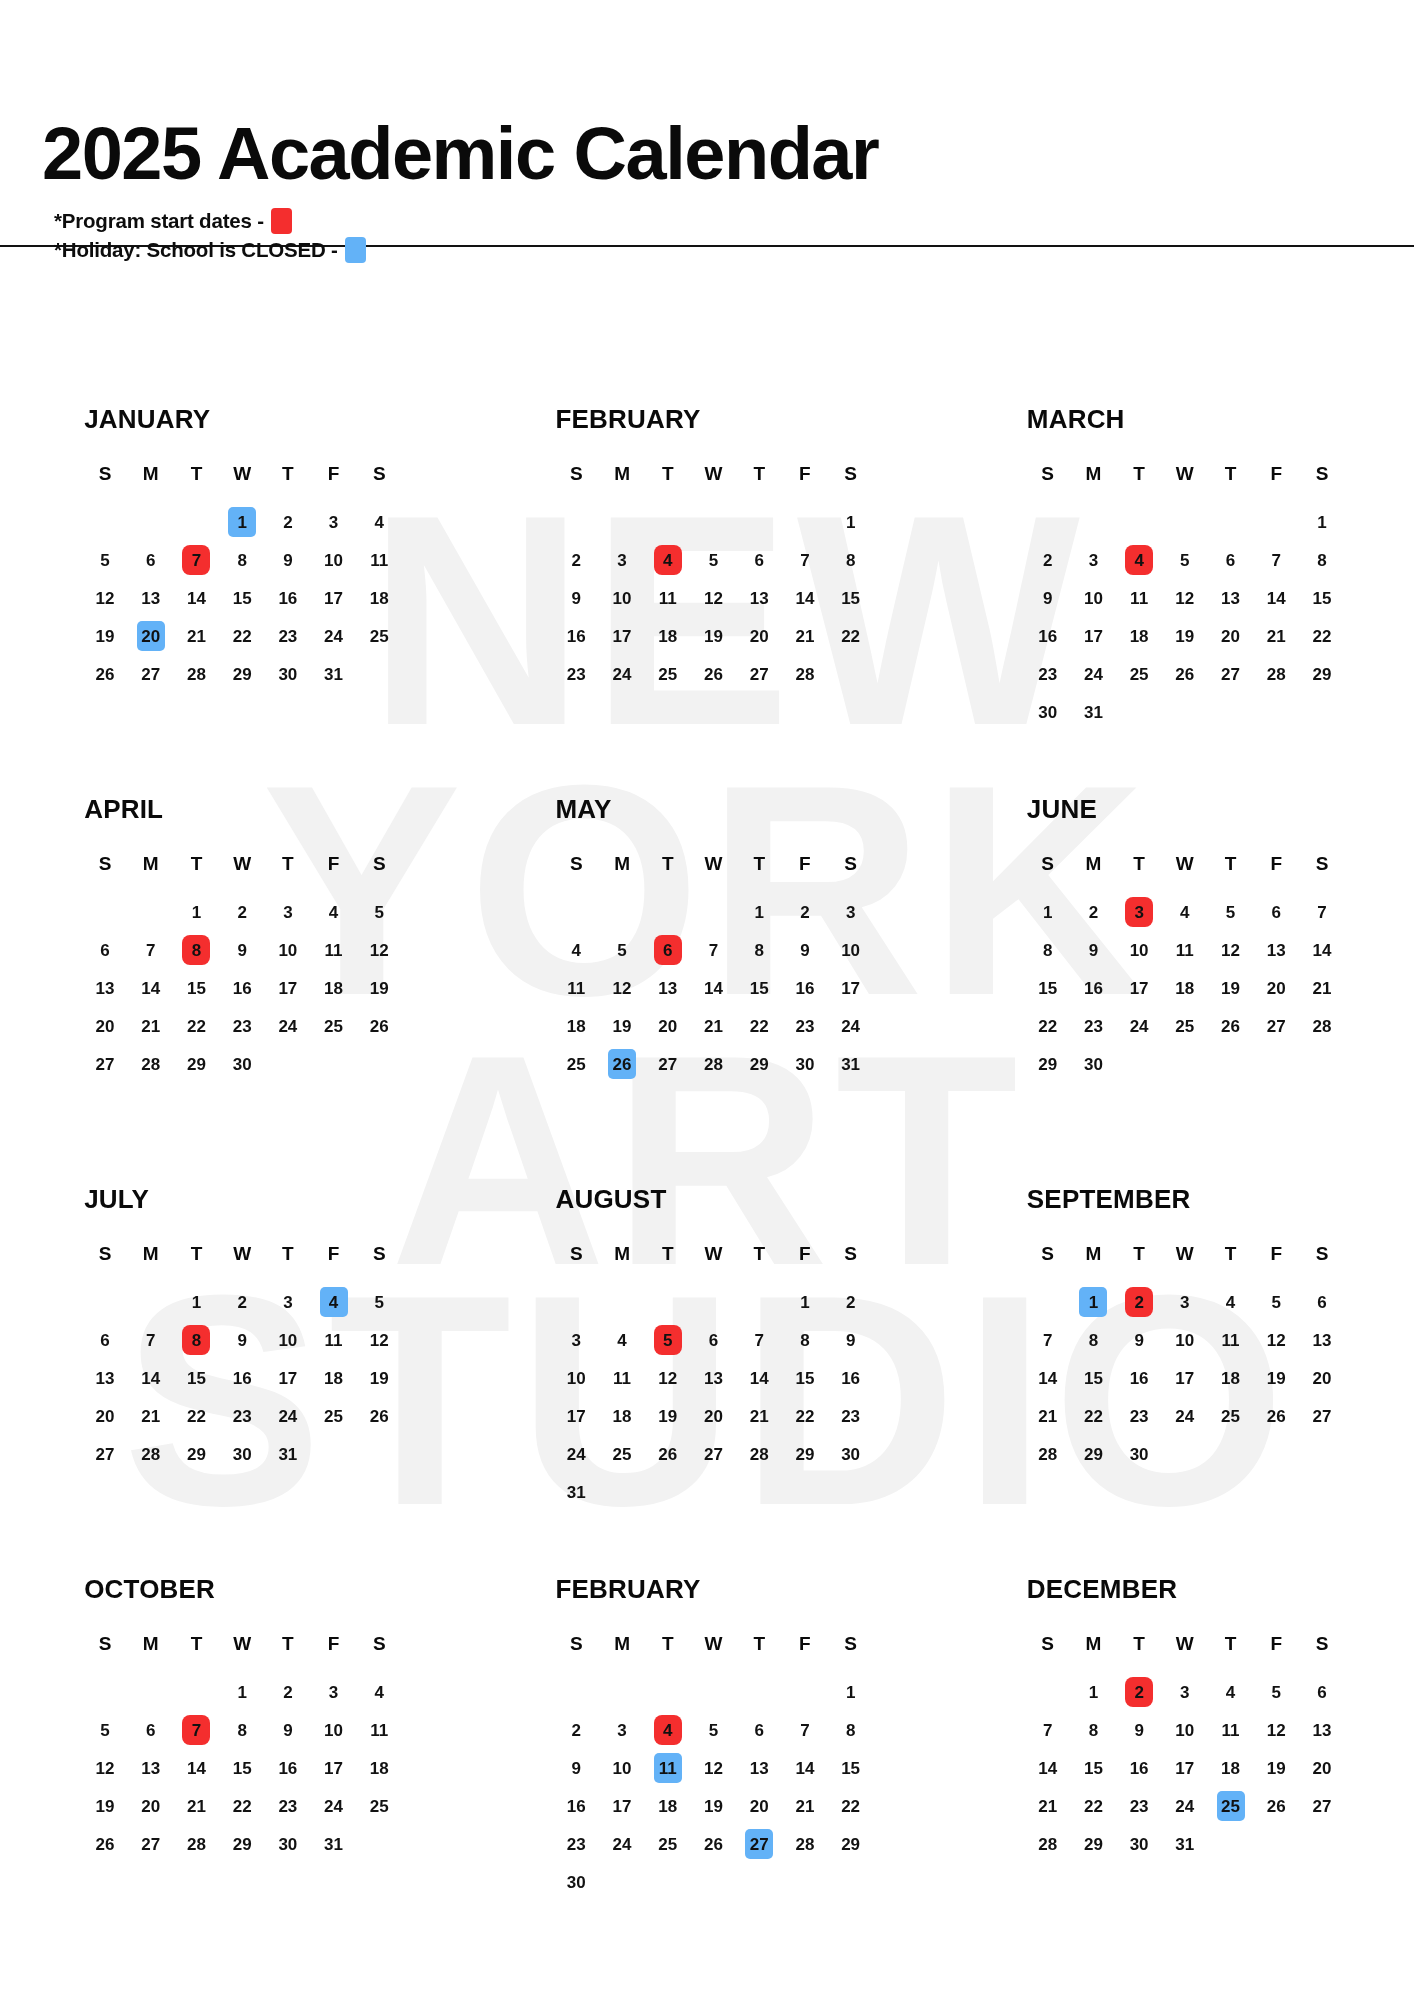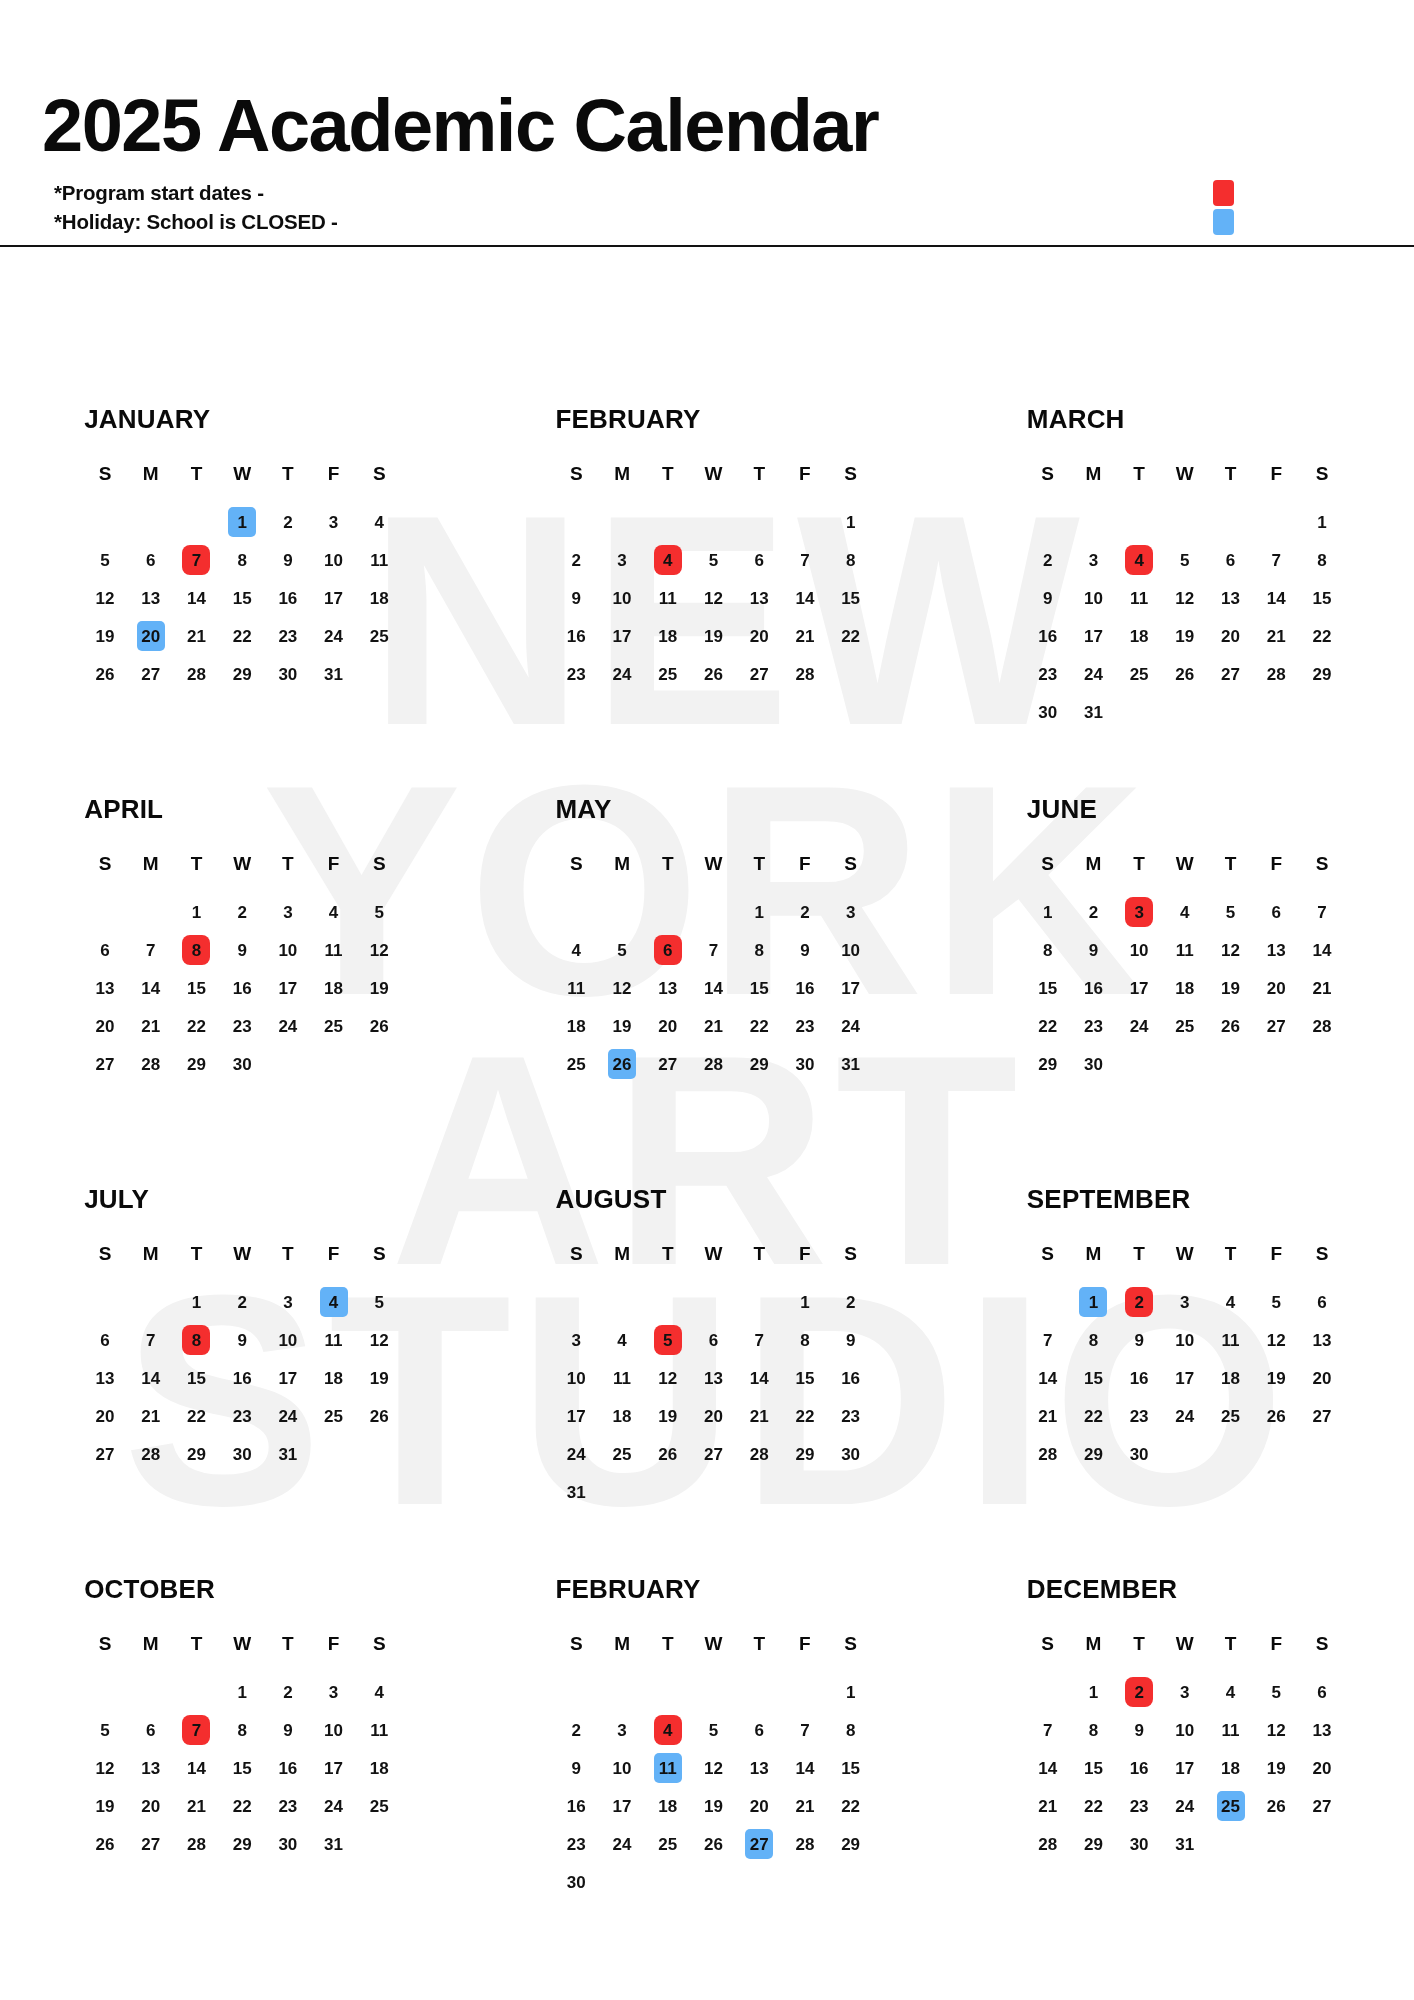--- a/index.html
+++ b/index.html
@@ -43,39 +43,38 @@
   .wm2 { top: 740px;  font-size: 300px; }
   .wm3 { top: 1010px; font-size: 300px; }
   .wm4 { top: 1250px; font-size: 300px; }
 
   
   .header {
     position: absolute;
     left: 0; top: 0;
     width: 1234px;
     z-index: 3;
-    padding: 88px 0 0 0;
+    padding: 116px 0 0 0;
   }
   .title {
     font-size: 74px;
     font-weight: 700;
     letter-spacing: -1.5px;
     color: #0a0a0a;
     padding-left: 42px;
     line-height: 1.04;
   }
   .legend {
     padding-left: 54px;
     margin-top: 14px;
   }
   .legend-row {
     display: flex;
     align-items: center;
     height: 29px;
-    justify-content: space-between;
   }
   .legend-text {
     font-size: 20.5px;
     font-weight: 700;
     color: #0d0d0d;
     letter-spacing: -0.2px;
   }
   .legend-swatch {
     width: 21px;
     height: 26px;

